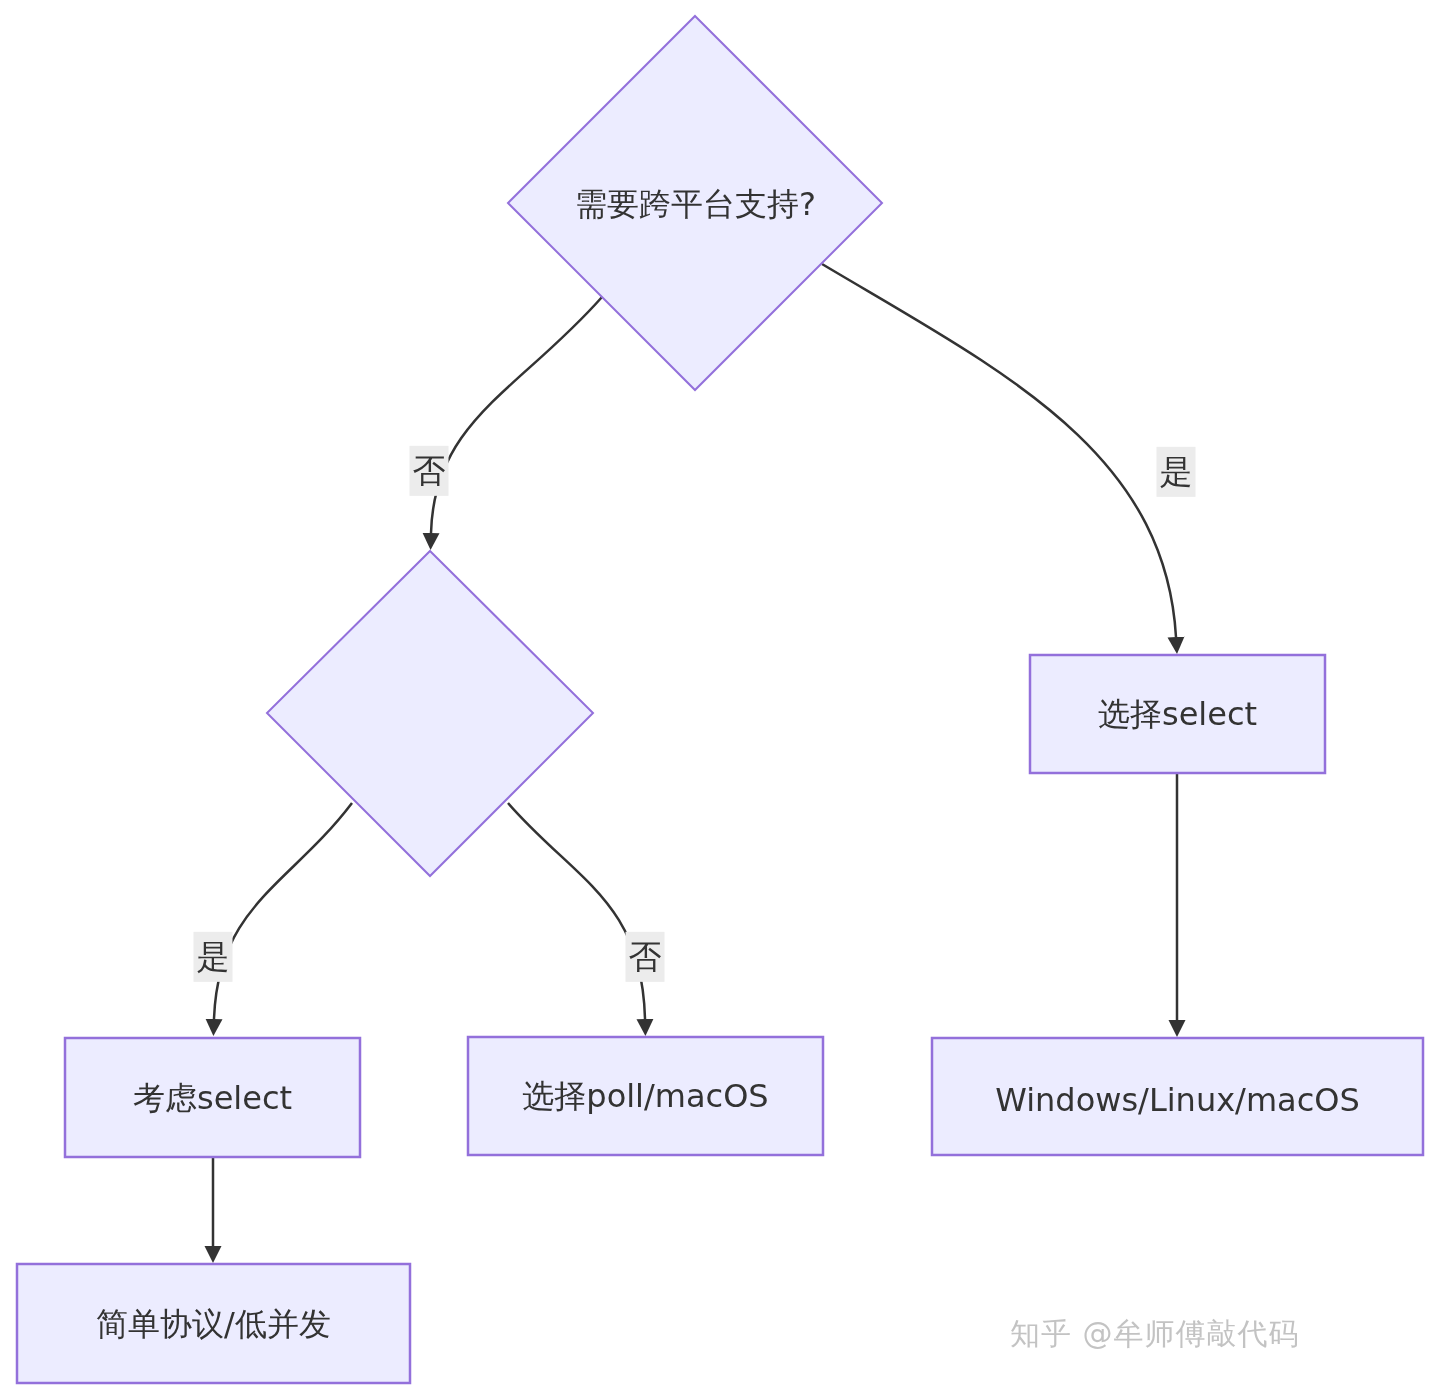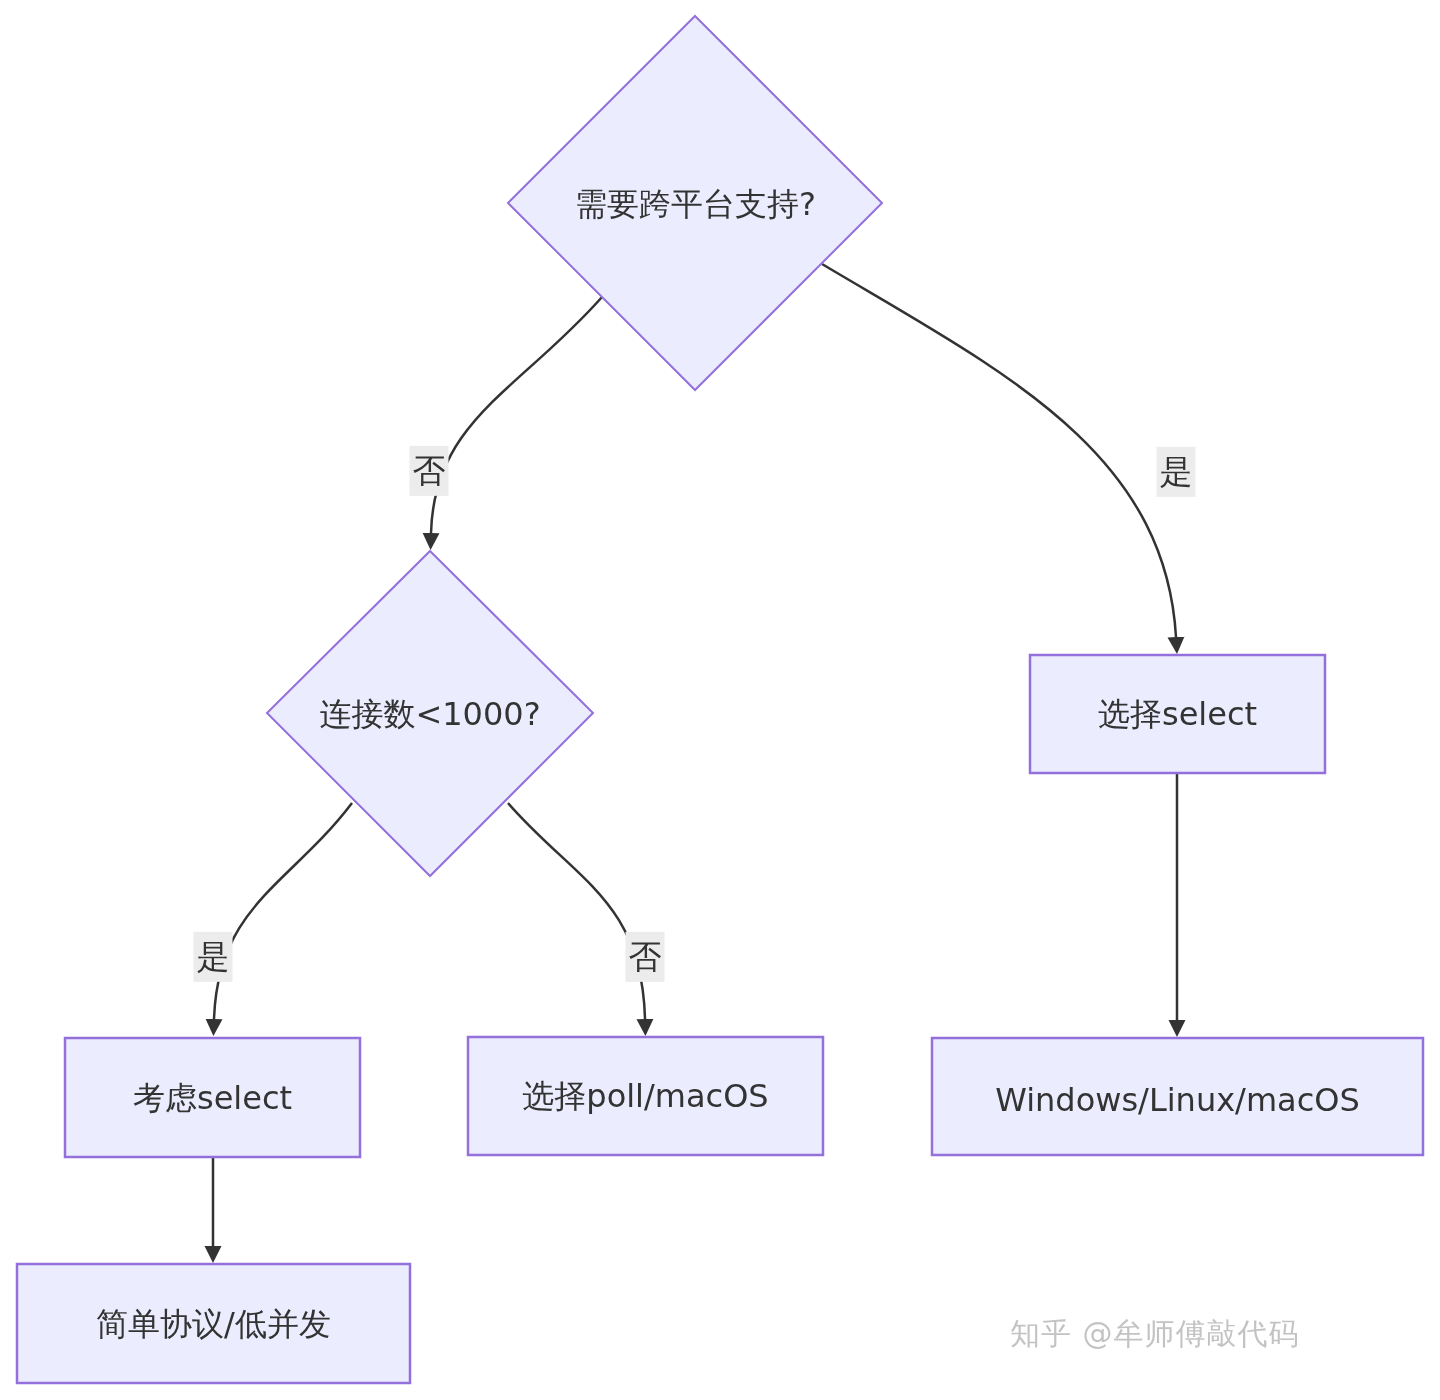--- a/index.html
+++ b/index.html
@@ -94,21 +94,20 @@
       <rect class="shape rect" x="1030" y="655" width="295" height="118"></rect>
       <rect class="shape rect" x="65" y="1038" width="295" height="119"></rect>
       <rect class="shape rect" x="468" y="1037" width="355" height="118"></rect>
       <rect class="shape rect" x="932" y="1038" width="491" height="117"></rect>
       <rect class="shape rect" x="17" y="1264" width="393" height="119"></rect>
     </g>
   </svg>
 
   <div class="node-label" style="left:508px;top:16px;width:375px;height:375px;">需要跨平台支持?</div>
 
-  <div class="node-label" style="left:267px;top:551px;width:326px;height:326px;">连接数&lt;1000?</div>
 
   <div class="node-label" style="left:1030px;top:655px;width:295px;height:118px;">选择select</div>
 
   <div class="node-label" style="left:65px;top:1038px;width:295px;height:119px;">考虑select</div>
 
   <div class="node-label" style="left:468px;top:1037px;width:355px;height:118px;">选择poll/macOS</div>
 
   <div class="node-label" style="left:932px;top:1038px;width:491px;height:124px;">Windows/Linux/macOS</div>
 
   <div class="node-label" style="left:17px;top:1264px;width:393px;height:119px;border-radius:29px;">简单协议/低并发</div>

